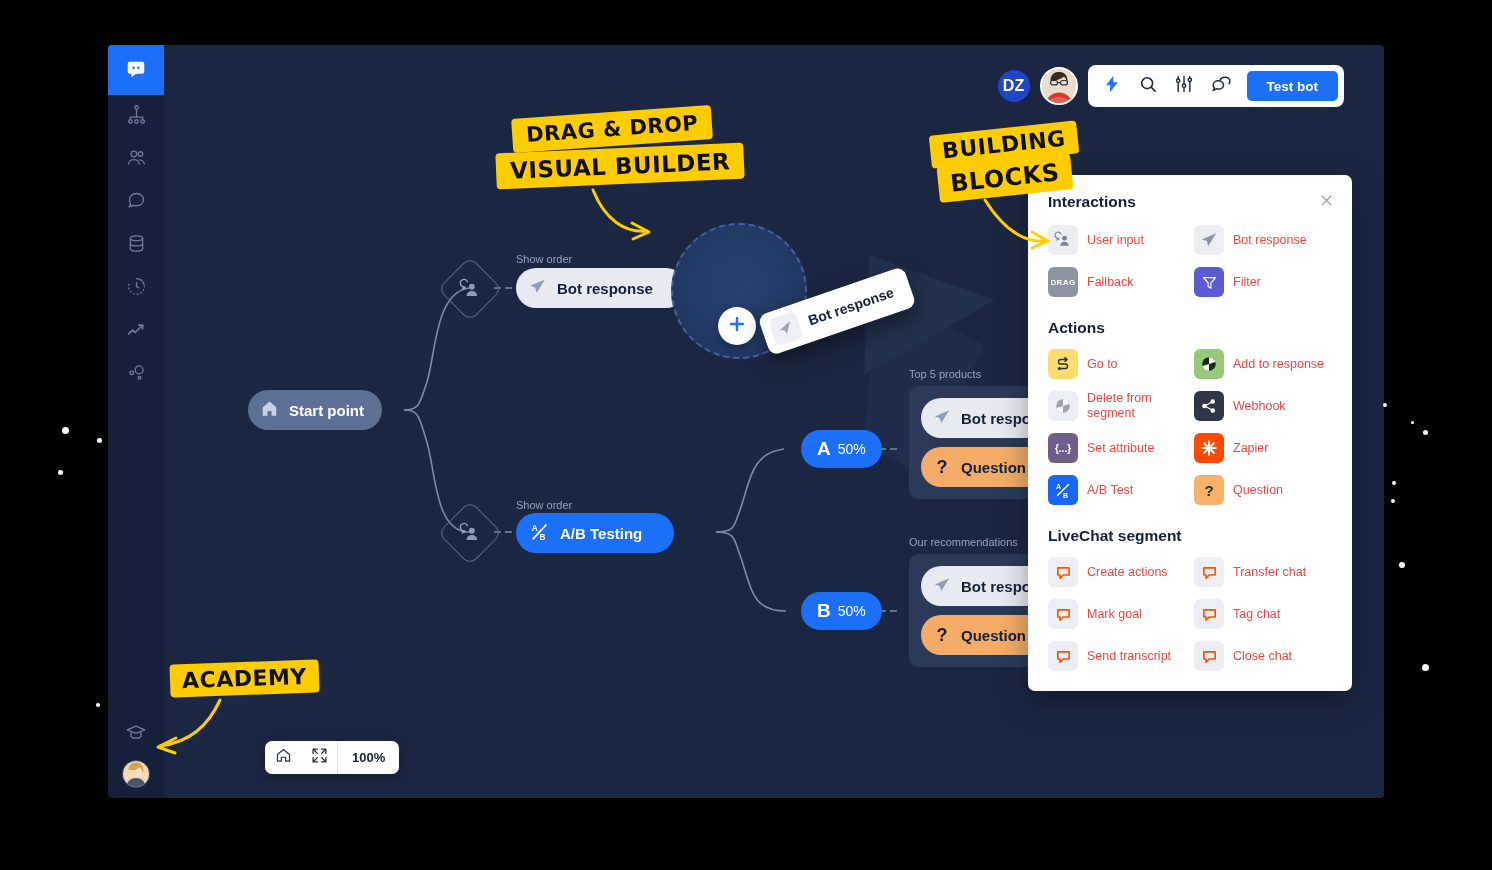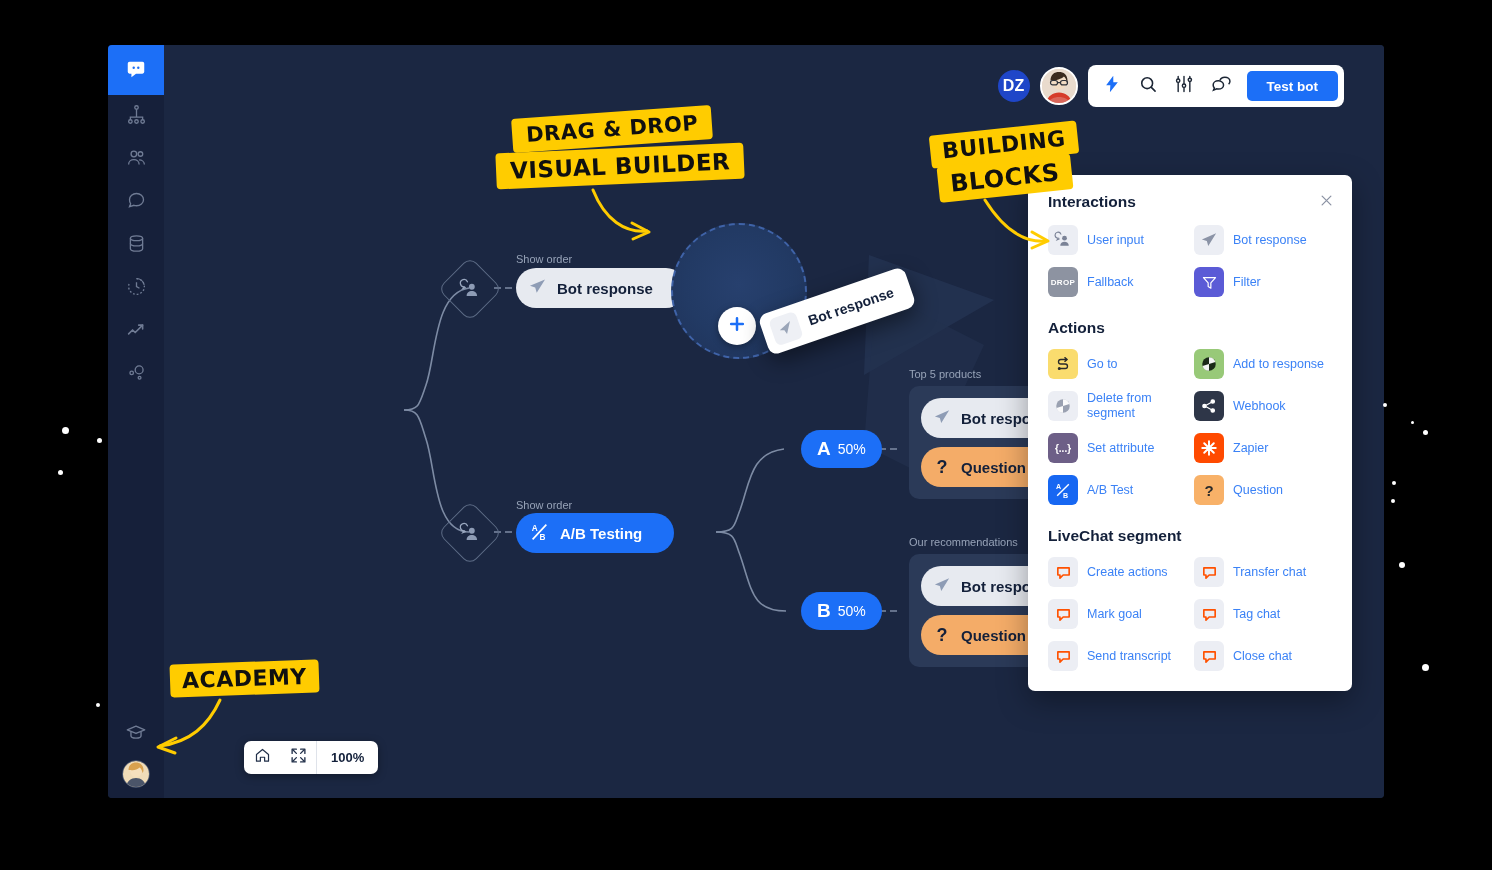--- a/index.html
+++ b/index.html
@@ -47,41 +47,41 @@
 
   
   .dropzone{position:absolute;width:132px;height:132px;border-radius:50%;border:2px dashed #3f63a8;
     background:radial-gradient(circle at 50% 45%, #27406e 0%, #223a64 55%, #1f3258 100%);}
   .plus-btn{position:absolute;width:38px;height:38px;border-radius:50%;background:#fff;display:flex;align-items:center;justify-content:center;box-shadow:0 2px 7px rgba(0,0,0,.35);}
   .drag-card{position:absolute;background:#fff;border-radius:9px;height:42px;display:flex;align-items:center;gap:10px;padding:0 18px 0 9px;
       transform:rotate(-19deg);box-shadow:0 8px 22px rgba(0,0,0,.45);font-size:14px;font-weight:700;color:#13203a;white-space:nowrap;}
   .drag-card .ic{width:28px;height:28px;border-radius:6px;background:#eef0f5;display:flex;align-items:center;justify-content:center;}
 
   
-  .zoomctl{position:absolute;left:80px;bottom:24px;background:#fff;border-radius:7px;height:33px;display:flex;align-items:center;box-shadow:0 2px 8px rgba(0,0,0,.35);}
+  .zoomctl{position:absolute;left:101px;bottom:24px;background:#fff;border-radius:7px;height:33px;display:flex;align-items:center;box-shadow:0 2px 8px rgba(0,0,0,.35);}
   .zoomctl .zb{width:36px;height:33px;display:flex;align-items:center;justify-content:center;cursor:pointer;}
   .zoomctl .zv{padding:0 14px;font-size:13px;font-weight:700;color:#13203a;border-left:1px solid #dfe3ea;line-height:33px;}
 
   
   .topbar{position:absolute;right:40px;top:20px;display:flex;align-items:center;gap:10px;z-index:20;}
   .av-dz{width:32px;height:32px;border-radius:50%;background:#1f46c8;color:#fff;font-size:16px;font-weight:700;display:flex;align-items:center;justify-content:center;}
   .av-ph{width:34px;height:34px;border-radius:50%;border:2px solid #fff;overflow:hidden;position:relative;background:#e8d8c8;}
   .tools{background:#fff;border-radius:8px;height:42px;display:flex;align-items:center;padding:0 6px 0 14px;gap:16px;}
   .tool{cursor:pointer;display:flex;align-items:center;}
   .testbot{background:#1c6ff7;color:#fff;border:none;border-radius:5px;height:30px;padding:0 20px;font-size:13.5px;font-weight:700;font-family:inherit;cursor:pointer;}
 
   
   .panel{position:absolute;right:32px;top:130px;width:284px;background:#fff;border-radius:7px;padding:18px 20px 20px;box-shadow:0 10px 30px rgba(0,0,0,.35);z-index:20;}
   .panel h3{margin:0 0 14px;font-size:15.5px;color:#13203a;font-weight:700;}
   .panel h4{margin:22px 0 12px;font-size:15.5px;color:#13203a;font-weight:700;}
   .panel .close{position:absolute;right:18px;top:18px;cursor:pointer;}
   .grid{display:grid;grid-template-columns:1fr 1fr;gap:12px 8px;}
   .blk{display:flex;align-items:center;gap:9px;cursor:pointer;}
   .blk .bi{width:30px;height:30px;border-radius:6px;flex:0 0 30px;display:flex;align-items:center;justify-content:center;font-size:9px;font-weight:700;}
-  .blk .bl{font-size:12.5px;color:#3b82f6;line-height:1.2;font-weight:400;}
+  .blk .bl{font-size:12.5px;color:#ef4444;line-height:1.2;font-weight:400;}
 
   
   .anno{position:absolute;background:#ffcc00;color:#101010;font-weight:700;font-style:normal;
     font-family:"DejaVu Sans",sans-serif;letter-spacing:.5px;white-space:nowrap;z-index:40;
     padding:3px 10px;border-radius:4px;}
   .arrow{position:absolute;z-index:39;pointer-events:none;}
 </style>
 </head>
 <body>
 
@@ -209,20 +209,28 @@
         <path d="M240 365 C 255 365, 255 372, 262 394 C 272 424, 270 487, 305 487"></path>
         <path d="M330 243 h 22" stroke-dasharray="7 4"></path>
         <path d="M330 487 h 22" stroke-dasharray="7 4"></path>
         <path d="M552 487 C 572 487, 570 480, 576 465 C 586 438, 586 408, 620 404"></path>
         <path d="M552 487 C 572 487, 570 495, 576 510 C 588 545, 588 566, 622 566"></path>
         <path d="M715 404 h 22" stroke-dasharray="7 4"></path>
         <path d="M715 566 h 22" stroke-dasharray="7 4"></path>
       </g>
     </svg>
 
+    <div class="pill start" style="left:84px;top:345px;">
+      <span>
+        <svg width="19" height="19" viewBox="0 0 24 24" fill="#c7d3e6">
+            <path d="M12 3.2 3.5 10.3V21h6v-6h5v6h6V10.3z"></path>
+          </svg>
+      </span>
+      <span>Start point</span>
+    </div>
 
     <div class="diamond" style="left:283px;top:221px;">
       <span>
         <svg width="22" height="22" viewBox="0 0 24 24" fill="none">
           <path d="M9.2 4.2a4 4 0 1 0-3.6 5.4l-1.4 2.1 2.7-1.1" stroke="#9aa8c0" stroke-width="1.4" stroke-linecap="round"></path>
           <circle cx="14" cy="9.5" r="3.2" fill="#8e9cb5"></circle>
           <path d="M8.3 19.5c0-3.1 2.6-5.2 5.7-5.2s5.7 2.1 5.7 5.2z" fill="#8e9cb5"></path>
         </svg>
       </span>
     </div>
@@ -410,21 +418,21 @@
         <div class="blk">
           <div class="bi" style="background: rgb(236, 238, 244);">
             <svg width="18" height="18" viewBox="0 0 24 24" fill="#8b93a6">
               <path d="M21.5 3 2.5 11.2l6.6 2.2 1.9 6.6z"></path>
             </svg>
           </div>
           <div class="bl">Bot response</div>
         </div>
         <div class="blk">
           <div class="bi" style="background: rgb(141, 147, 161);">
-            <span style="font-size:8px;letter-spacing:.4px;color:#ffffff">DROP</span>
+            <span style="font-size:8px;letter-spacing:.4px;color:#ffffff">DRAG</span>
           </div>
           <div class="bl">Fallback</div>
         </div>
         <div class="blk">
           <div class="bi" style="background: rgb(91, 91, 214);">
             <svg width="17" height="17" viewBox="0 0 24 24" fill="none" stroke="#ffffff" stroke-width="1.7" stroke-linejoin="round">
               <path d="M3.5 5h17l-6.6 7.6V20l-3.8-2.4v-5z"></path>
             </svg>
           </div>
           <div class="bl">Filter</div>

